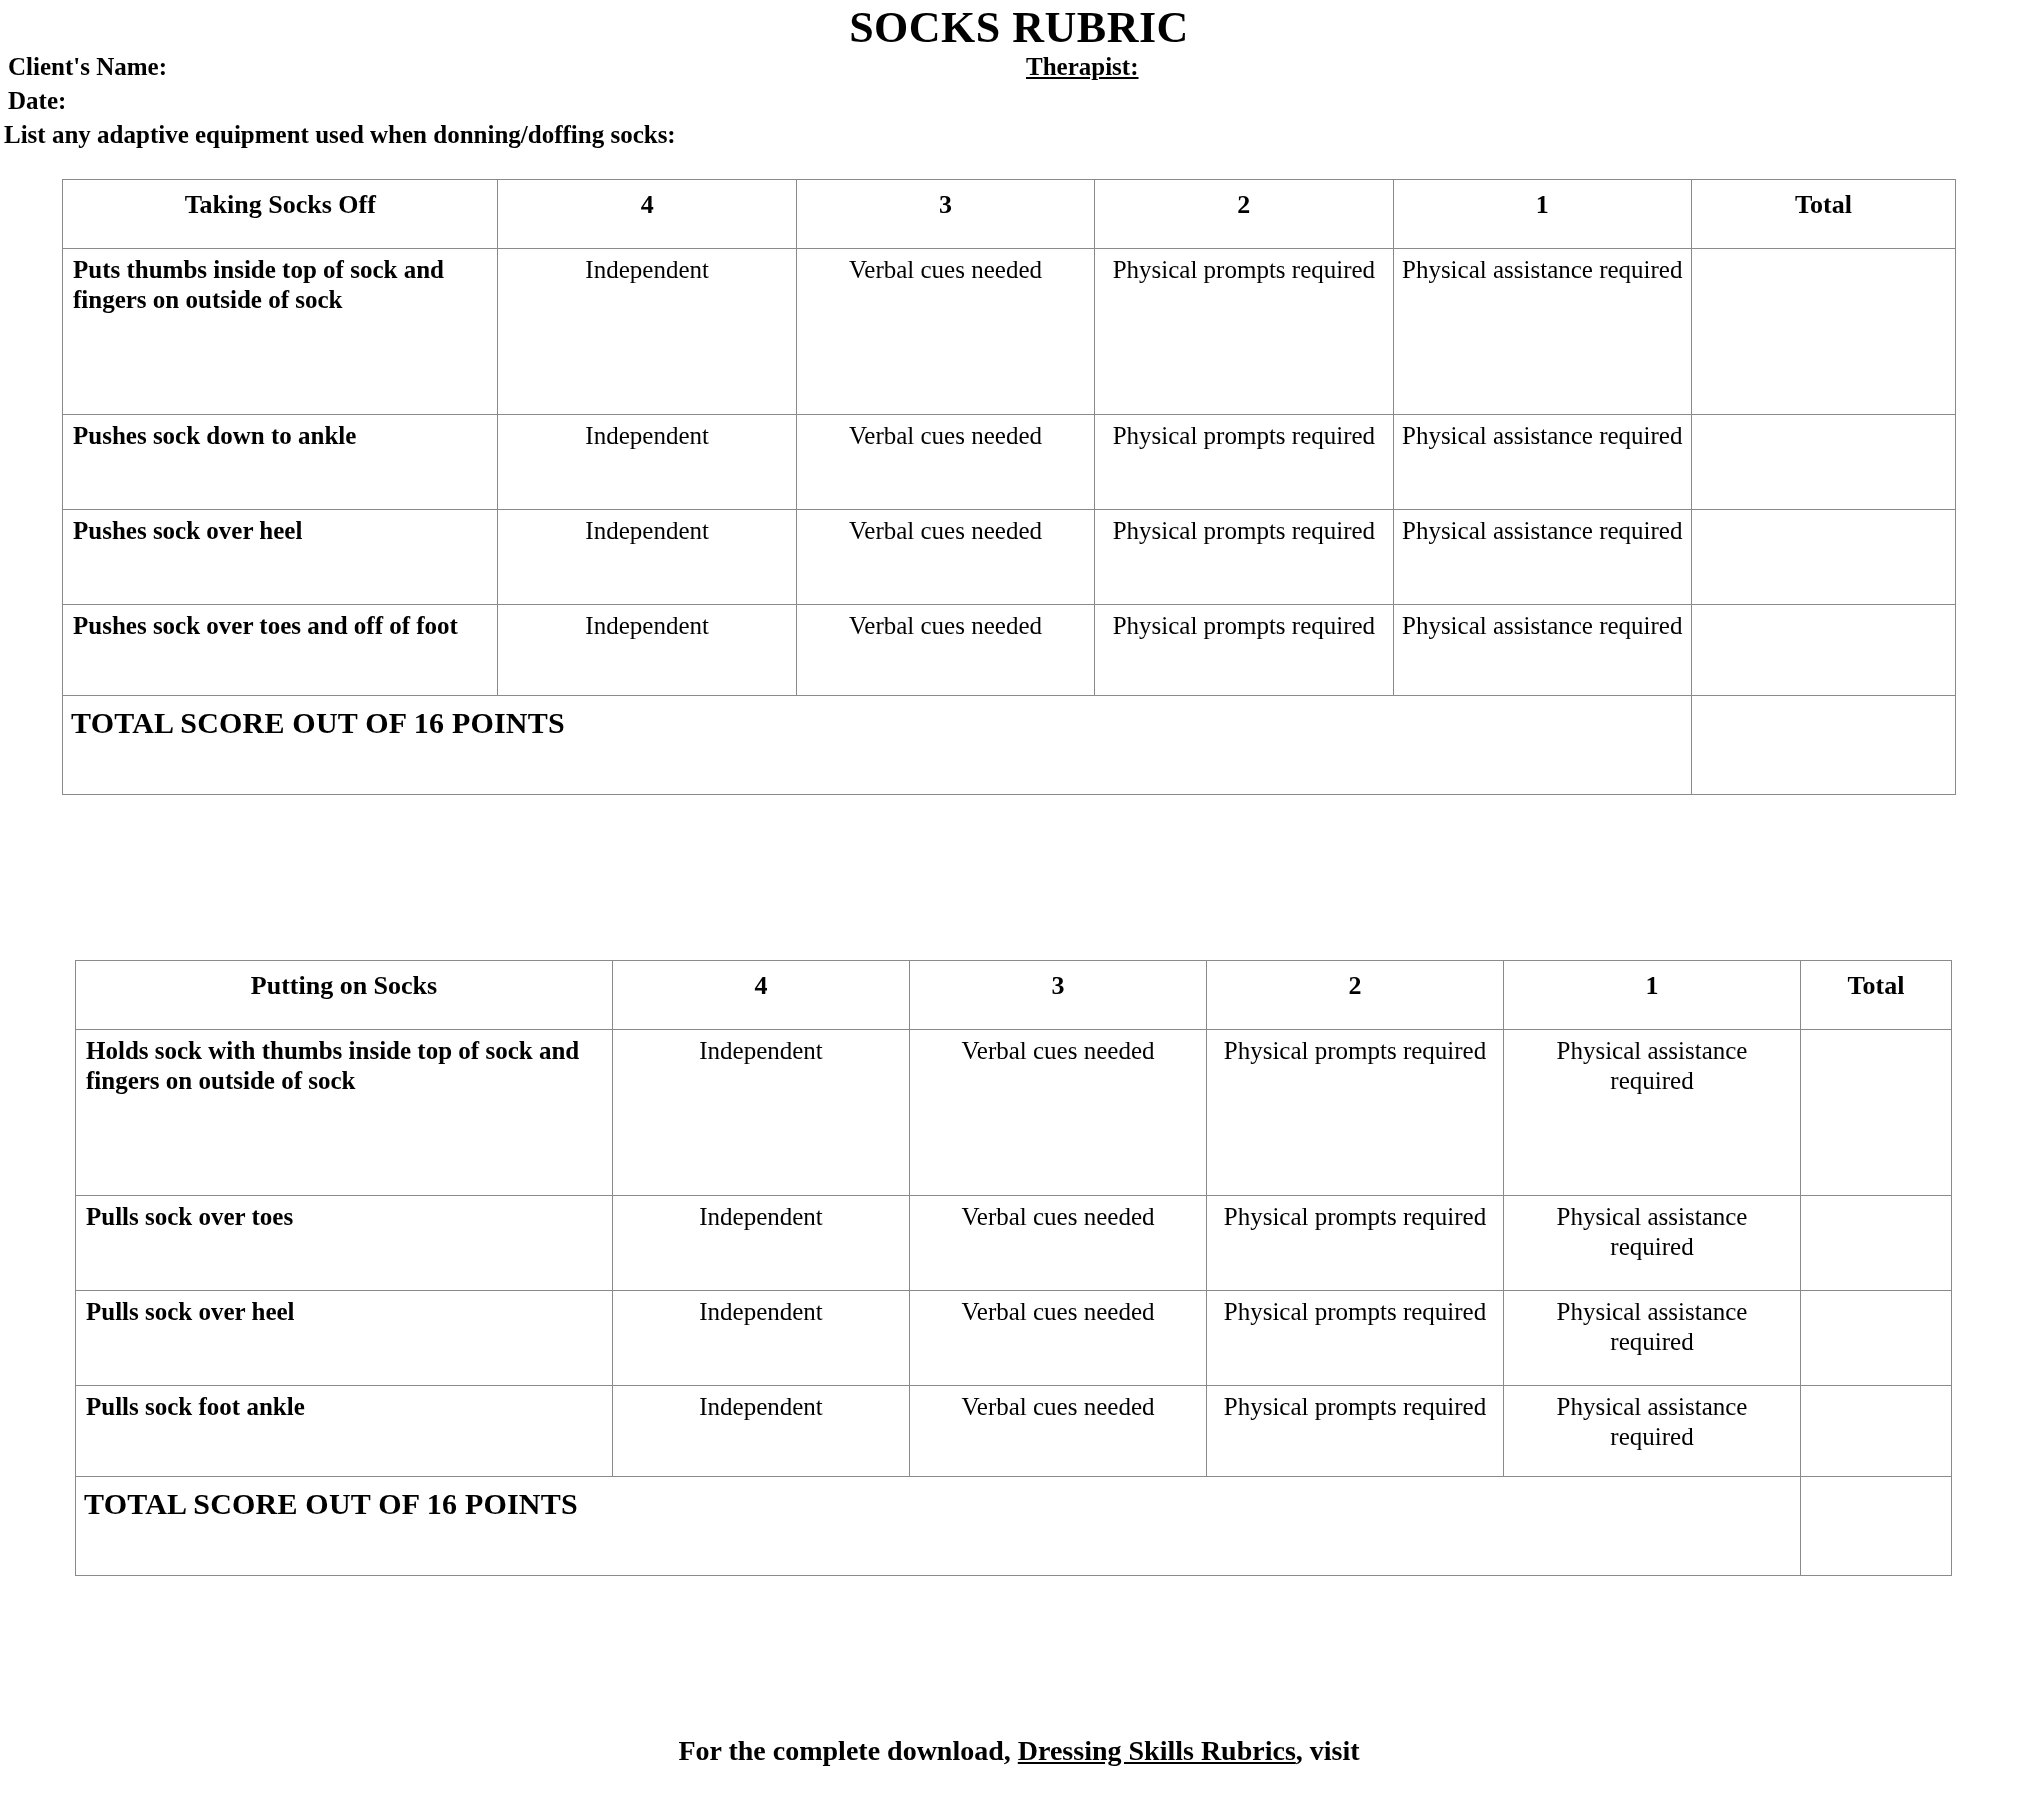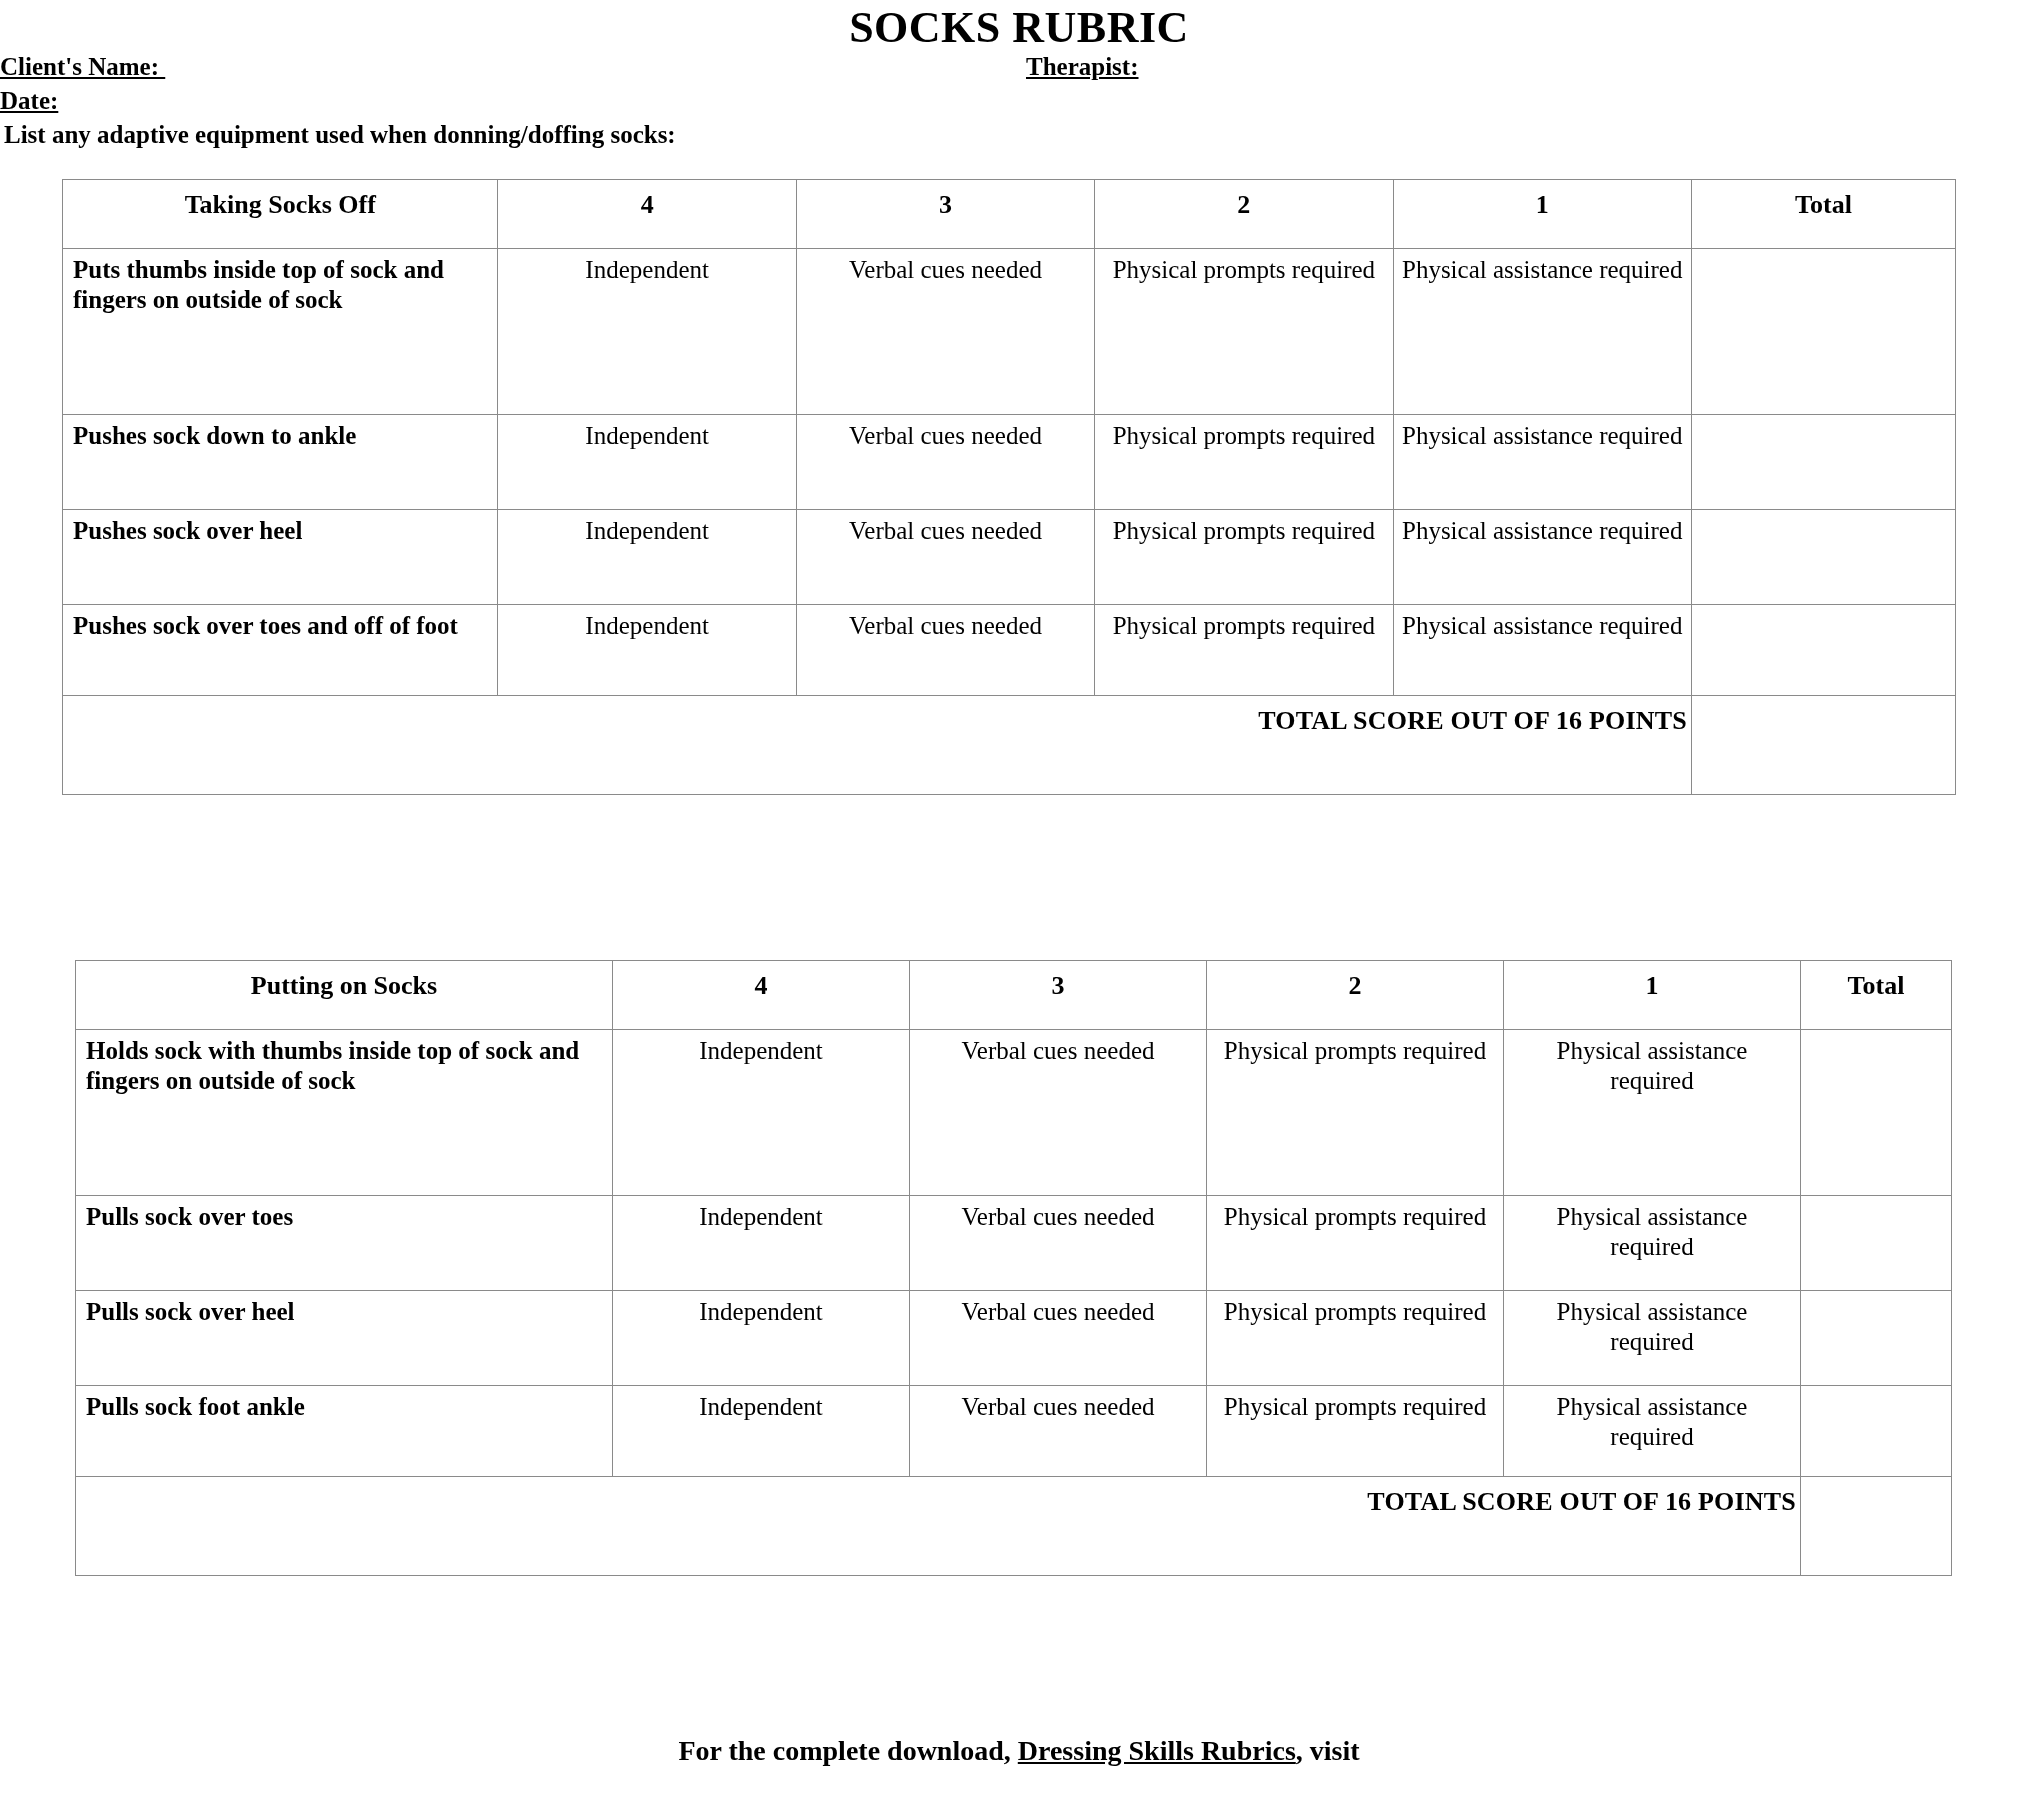--- a/index.html
+++ b/index.html
@@ -28,23 +28,22 @@
   }
   .header-line {
     position: relative;
     height: 34px;
     font-size: 25px;
     font-weight: bold;
     line-height: 34px;
   }
   .hl-left {
     position: absolute;
-    left: 0;
+    left: 8px;
     top: 0;
-    text-decoration: underline;
     white-space: pre;
   }
   .hl-mid {
     position: absolute;
     left: 1026px;
     top: 0;
     text-decoration: underline;
     white-space: pre;
   }
   .header-note {
@@ -90,23 +89,23 @@
     font-size: 25px;
     line-height: 1.18;
   }
   .rubric-table td.totalcell {
     background: #ffffff;
   }
   .rubric-table tr.row-tall td { height: 159px; }
   .rubric-table tr.row-std  td { height: 88px;  }
   .rubric-table tr.row-two  td { height: 84px;  }
   .total-row td.total-label {
-    text-align: right;
-    font-weight: bold;
-    font-size: 26px;
+    text-align: left;
+    font-weight: bold;
+    font-size: 30px;
     letter-spacing: 0.2px;
     padding-right: 4px;
     height: 88px;
     vertical-align: top;
     padding-top: 10px;
   }
 
   
   #table-taking-off {
     position: absolute;

